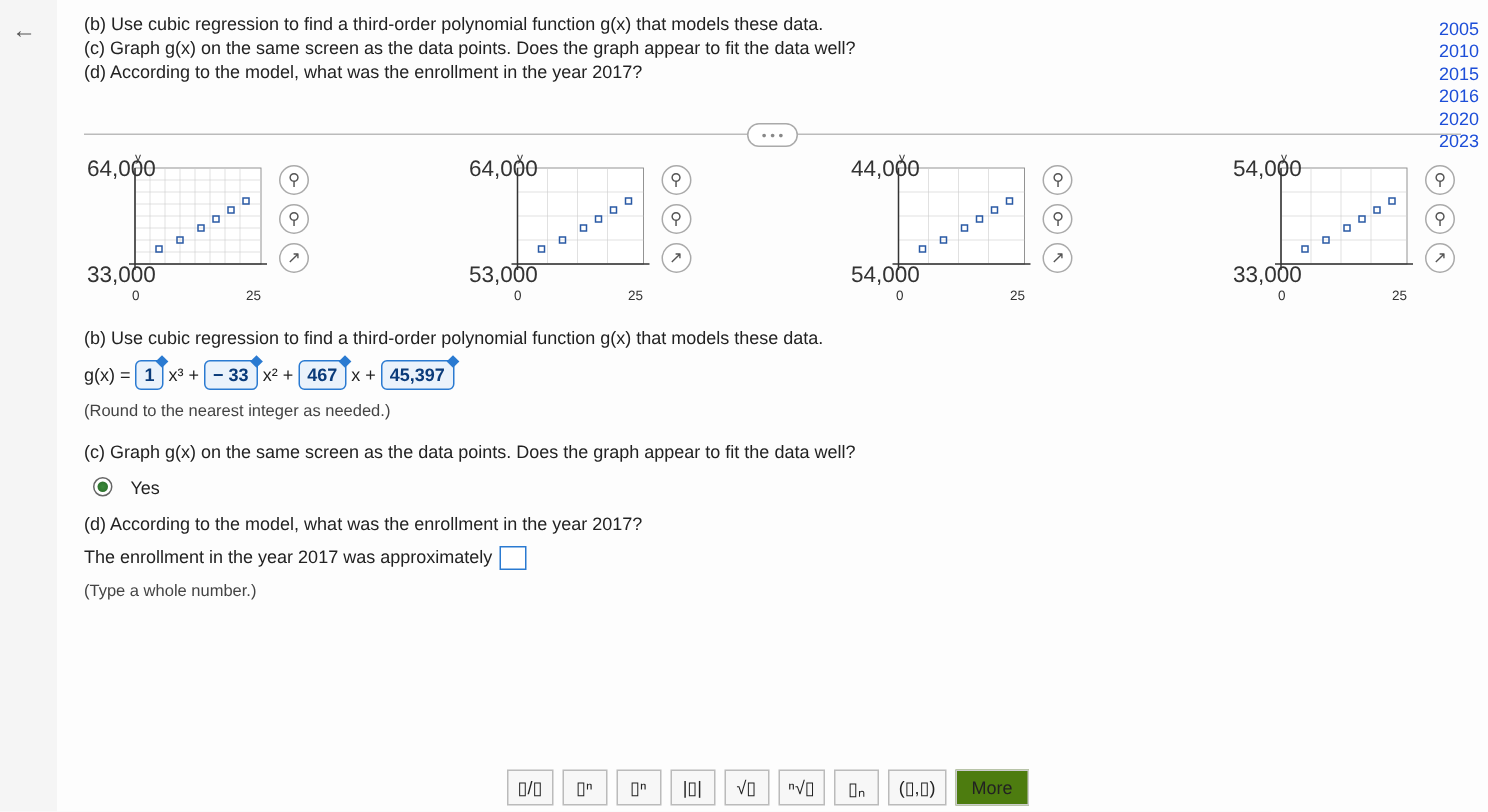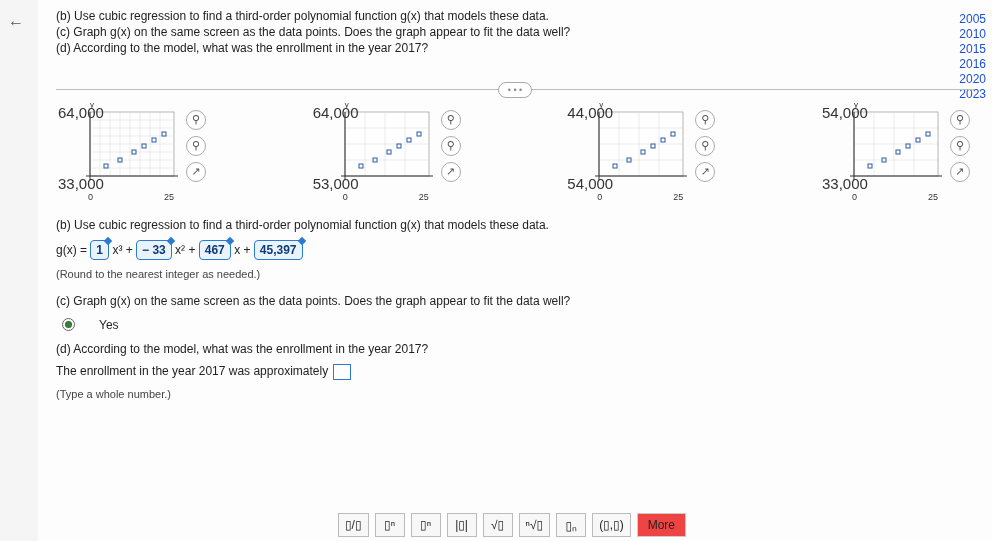--- a/index.html
+++ b/index.html
@@ -117,21 +117,21 @@
   .pill .corner {
     position: absolute;
     right: -3px; top: -3px;
     width: 6px; height: 6px;
     background: #2a7ad1;
     transform: rotate(45deg);
   }
   .hint { font-size: 11px; color: #444; }
   .section-c { margin-top: 14px; }
   .radios { margin: 10px 0 10px 6px; }
-  .radio-row { display: flex; align-items: center; gap: 24px; margin-bottom: 8px; cursor: pointer;}
+  .radio-row { display: flex; align-items: center; gap: 12px; margin-bottom: 8px; cursor: pointer;}
   .radio {
     width: 13px; height: 13px; border: 1px solid #666; border-radius: 50%;
     display:flex; align-items:center; justify-content:center;
     background:#fff;
   }
   .radio.checked::after {
     content:""; width:7px; height:7px; border-radius:50%;
     background: radial-gradient(circle,#3a8a3a 0%,#2a6a2a 100%);
   }
   .section-d { margin-top: 6px; }
@@ -150,21 +150,21 @@
   }
   .tbtn {
     min-width: 30px; height: 24px;
     border: 1px solid #bbb;
     background: #f7f7f7;
     font-size: 12px;
     display:flex; align-items:center; justify-content:center;
     padding: 0 6px;
     cursor:pointer;
   }
-  .tbtn.more { background:#ef4444; border-color:#ccc; padding:0 10px;}
+  .tbtn.more { background:#4d7c0f; border-color:#ccc; padding:0 10px;}
 </style>
 </head>
 <body>
 
 <div class="back-arrow">←</div>
 
 <div class="page">
 
   <div class="years">
     <div>2005</div>

